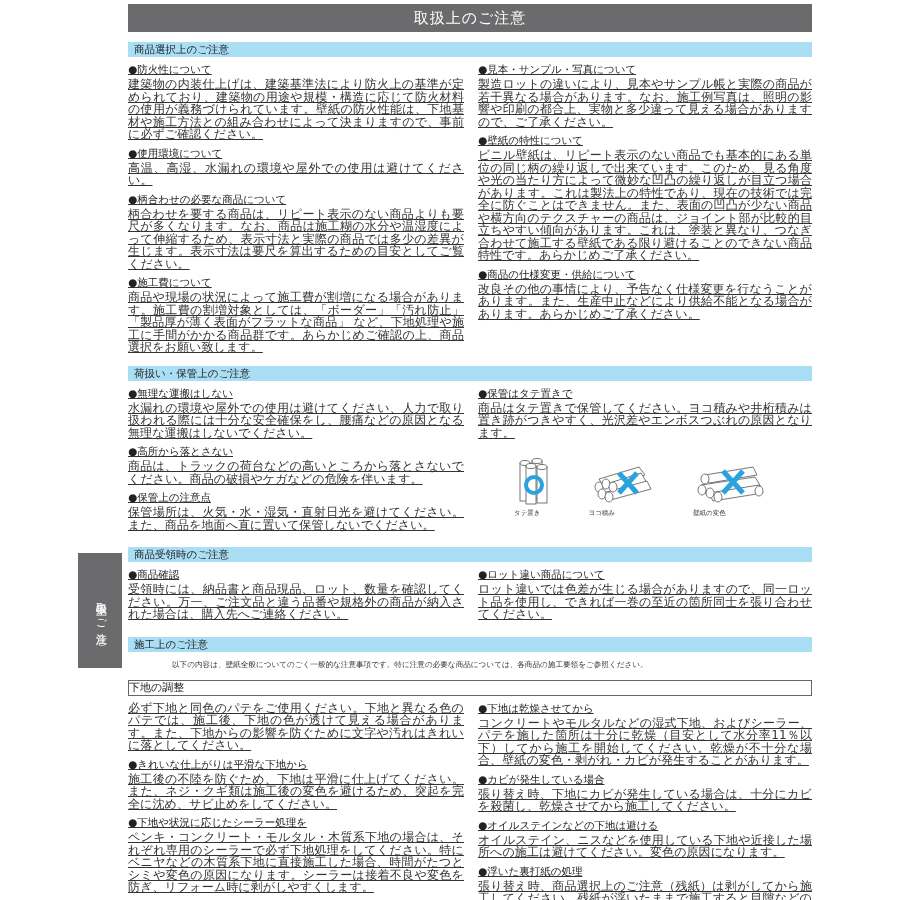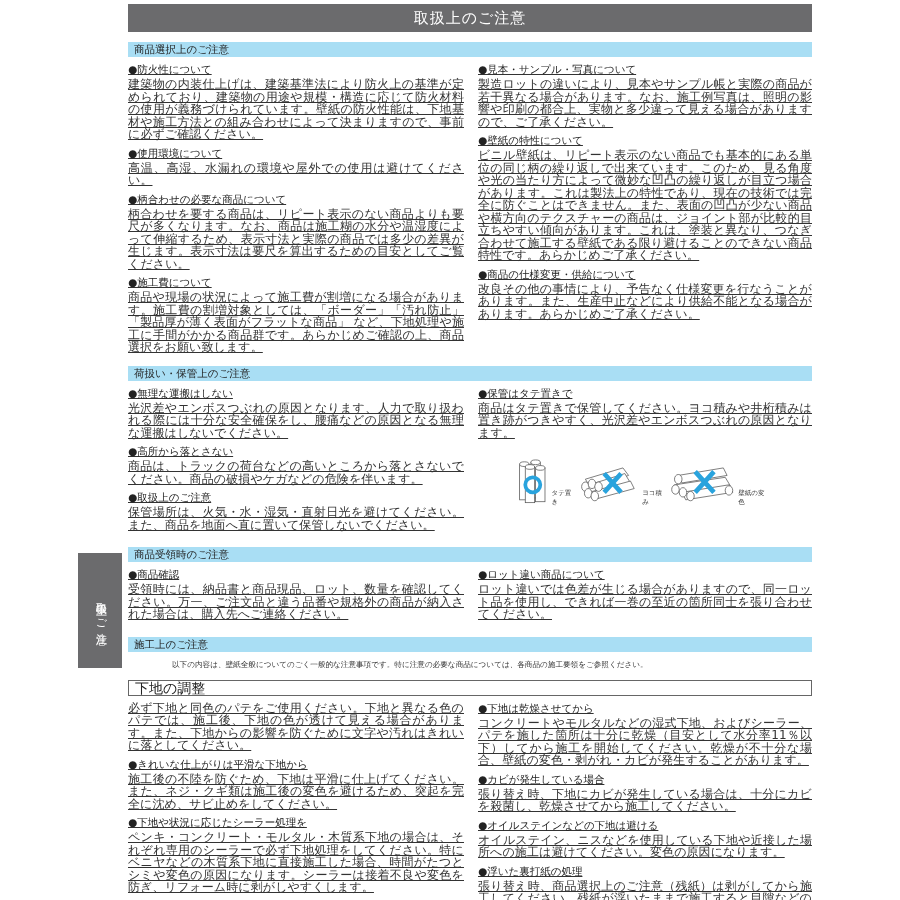--- a/index.html
+++ b/index.html
@@ -23,32 +23,32 @@
   .col.right { width: 334px; }
 
   .item { margin-top: 6px; text-decoration: underline; }
   .item-title { font-size: 10.5px; color: #222; line-height: 13px; }
   .item-body { font-size: 12px; color: #333; line-height: 12.5px; margin-top: 2px; text-align: justify; letter-spacing: 0.1px; }
 
   .intro { font-size: 7.6px; color: #333; line-height: 12px; margin-top: 7px; padding-left: 44px; }
 
   .sub-bar {
     margin-top: 9px; height: 16px; border: 1px solid #666; background: #fff;
-    font-size: 14px; line-height: 14px; padding-left: 6px; color: #222;
+    font-size: 11px; line-height: 14px; color: #222;
   }
 
   .side-tab {
     position: absolute; left: 78px; top: 553px; width: 44px; height: 115px;
     background: #6b6b6d; color: #fff; font-size: 11px;
     writing-mode: vertical-rl; text-orientation: upright;
     display: flex; align-items: center; justify-content: center; letter-spacing: 1px;
   }
 
   .illus { display: flex; justify-content: space-between; width: 255px; margin: 18px 0 0 36px; }
-  .illu { display: flex; flex-direction: row; align-items: flex-end; }
+  .illu { display: flex; flex-direction: column; align-items: flex-start; }
   .illu-cap { font-size: 6.5px; color: #333; margin-top: 2px; }
 </style>
 </head>
 <body>
 
 <div class="side-tab">取扱上のご注意</div>
 
 <div class="page">
 
   <div class="main-title">取扱上のご注意</div>
@@ -87,28 +87,28 @@
         <div class="item-body">改良その他の事情により、予告なく仕様変更を行なうことがあります。また、生産中止などにより供給不能となる場合があります。あらかじめご了承ください。</div>
       </div>
     </div>
   </div>
 
   <div style="margin-top:12px" class="section-bar">荷扱い・保管上のご注意</div>
   <div class="cols">
     <div class="col">
       <div class="item">
         <div class="item-title">●無理な運搬はしない</div>
-        <div class="item-body">光沢差やエンボスつぶれの原因となります、人力で取り扱われる際には十分な安全確保をし、腰痛などの原因となる無理な運搬はしないでください。</div>
+        <div class="item-body">水漏れの環境や屋外での使用は避けてください、人力で取り扱われる際には十分な安全確保をし、腰痛などの原因となる無理な運搬はしないでください。</div>
       </div>
       <div class="item">
         <div class="item-title">●高所から落とさない</div>
         <div class="item-body">商品は、トラックの荷台などの高いところから落とさないでください。商品の破損やケガなどの危険を伴います。</div>
       </div>
       <div class="item">
-        <div class="item-title">●取扱上のご注意</div>
+        <div class="item-title">●保管上の注意点</div>
         <div class="item-body">保管場所は、火気・水・湿気・直射日光を避けてください。また、商品を地面へ直に置いて保管しないでください。</div>
       </div>
     </div>
     <div class="col right">
       <div class="item">
         <div class="item-title">●保管はタテ置きで</div>
         <div class="item-body">商品はタテ置きで保管してください。ヨコ積みや井桁積みは置き跡がつきやすく、光沢差やエンボスつぶれの原因となります。</div>
       </div>
       <div class="illus">
 

